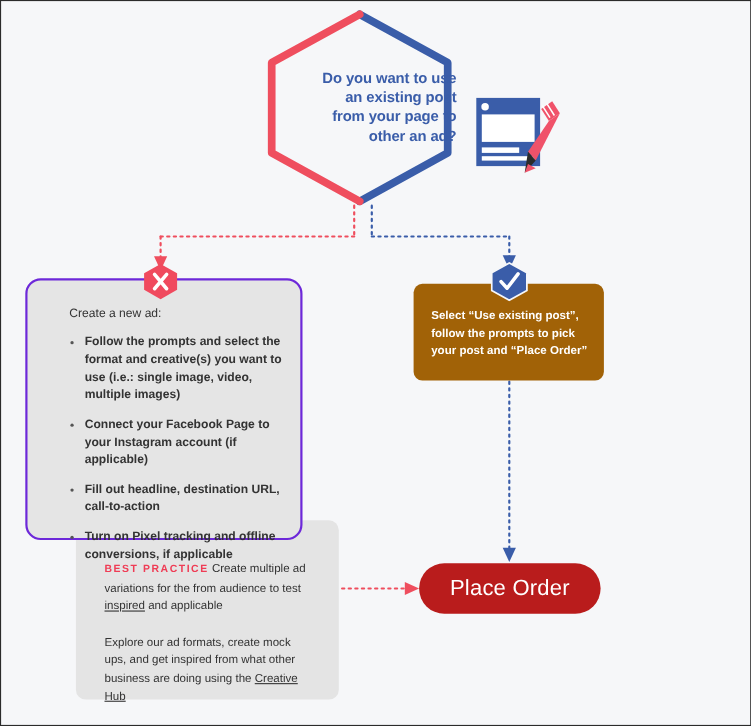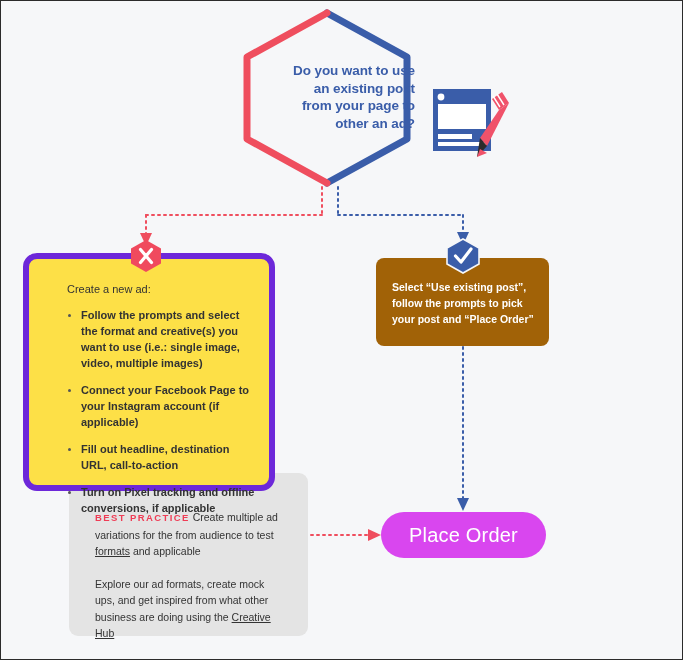--- a/index.html
+++ b/index.html
@@ -63,22 +63,22 @@
     height: 80px;
   }
 
   
   .card-white {
     position: absolute;
     left: 22px;
     top: 252px;
     width: 252px;
     height: 238px;
-    background: #fde047;
-    border: 6px solid #6d28d9;
+    background: #e5e5e5;
+    border: 2px solid #6d28d9;
     border-radius: 14px;
     box-sizing: border-box;
     z-index: 5;
   }
   .card-white-inner {
     padding: 22px 14px 10px 38px;
   }
   .card-lead {
     font-size: 11px;
     color: #333333;
@@ -170,21 +170,21 @@
   .badge-x { left: 129px; top: 238px; width: 32px; height: 34px; }
   .badge-check { left: 445px; top: 237px; width: 34px; height: 36px; }
 
   
   .btn-place-order {
     position: absolute;
     left: 380px;
     top: 511px;
     width: 165px;
     height: 46px;
-    background: #d946ef;
+    background: #b91c1c;
     border-radius: 23px;
     color: #ffffff;
     font-size: 20px;
     display: flex;
     align-items: center;
     justify-content: center;
     box-sizing: border-box;
     z-index: 6;
     letter-spacing: 0.2px;
   }
@@ -242,21 +242,21 @@
         <polygon points="57,63 50,55 47,74" fill="#2b2b2b"></polygon>
         <polygon points="47,74 50,66 57,70" fill="#f0526a"></polygon>
         <line x1="63" y1="13" x2="70" y2="24" stroke="#ffffff" stroke-width="1.4"></line>
         <line x1="67" y1="11" x2="74" y2="22" stroke="#ffffff" stroke-width="1.4"></line>
       </g>
     </svg>
   </div>
 
   <div class="card-gray">
     <div class="card-gray-inner">
-      <p class="bp-para"><span class="bp-label">BEST PRACTICE</span><span> Create multiple ad variations for the from audience to test </span><a class="link-underline" href="#">formats</a><span> and applicable</span></p>
+      <p class="bp-para"><span class="bp-label">BEST PRACTICE</span><span> Create multiple ad variations for the from audience to test </span><a class="link-underline" href="#">inspired</a><span> and applicable</span></p>
       <p class="bp-para"><span>Explore our ad formats, create mock ups, and get inspired from what other business are doing using the </span><a class="link-underline" href="#">Creative Hub</a></p>
     </div>
   </div>
 
   <div class="card-white">
     <div class="card-white-inner">
       <p class="card-lead">Create a new ad:</p>
       <ul class="bullet-list">
         <li>Follow the prompts and select the format and creative(s) you want to use (i.e.: single image, video, multiple images)</li>
         <li>Connect your Facebook Page to your Instagram account (if applicable)</li>

